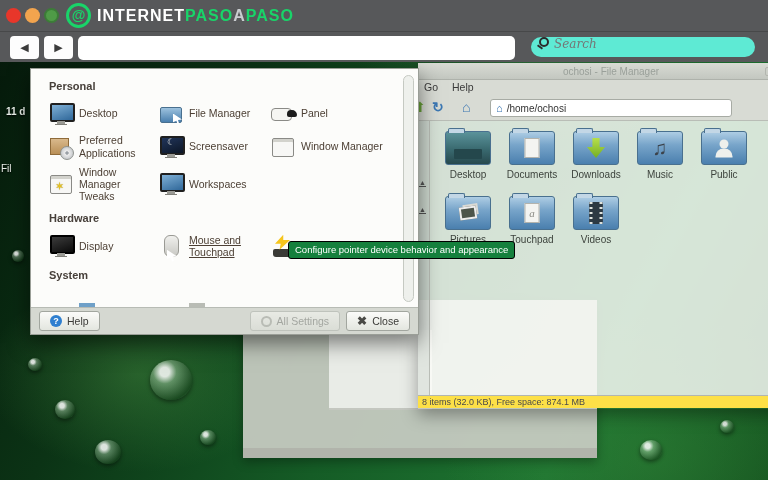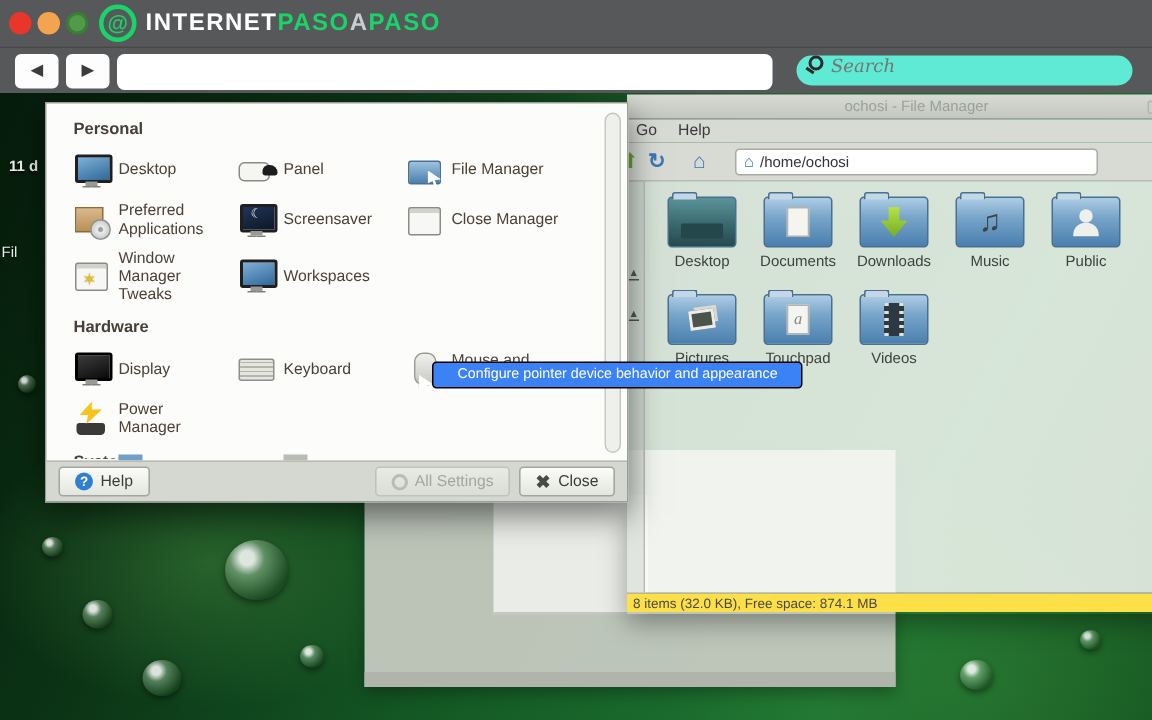--- a/index.html
+++ b/index.html
@@ -156,22 +156,22 @@
   .I-bolt::before { content:""; position:absolute; left:4px; top:0; width:15px; height:15px;
     background:#f6c51d; clip-path:polygon(55% 0,0 60%,38% 60%,30% 100%,100% 35%,55% 35%); z-index:1; }
   .I-bolt::after { content:""; position:absolute; left:2px; bottom:0; width:19px; height:8px;
     background:#3a3a36; border-radius:2px 2px 3px 3px; }
   .I-drive::before { content:""; position:absolute; left:4px; top:0; width:15px; height:20px;
     background:linear-gradient(#dddcd6,#b6b6ae); border:1px solid #8f8f89; border-radius:3px; }
   .I-drive::after { content:"▲"; position:absolute; left:9px; top:4px; font-size:6px; color:#66665f;
     border-bottom:1px solid #66665f; line-height:7px; }
 
   
-  .tooltip { position:absolute; left:288px; top:241px; z-index:50; background:#3b82f6; color:#fff;
-    font-size:9.5px; padding:2px 16px 3px; border-radius:3px; border:1px solid #000; white-space:nowrap; }
+  .tooltip { position:absolute; left:288px; top:241px; z-index:50; background:#15803d; color:#fff;
+    font-size:9.5px; padding:2px 6px 3px; border-radius:3px; border:1px solid #000; white-space:nowrap; }
 </style>
 </head>
 <body>
 
 <div class="wallpaper">
   <div class="drop" style="left:150px;top:360px;width:42px;height:40px;"></div>
   <div class="drop" style="left:55px;top:400px;width:20px;height:19px;"></div>
   <div class="drop" style="left:95px;top:440px;width:26px;height:24px;"></div>
   <div class="drop" style="left:28px;top:358px;width:14px;height:13px;"></div>
   <div class="drop" style="left:200px;top:430px;width:16px;height:15px;"></div>
@@ -273,63 +273,59 @@
 <div class="sw">
   <div class="sw-content">
     <div class="sw-grid">
       <div class="sw-section">Personal</div>
 
       <div class="sw-item">
         <span class="icon I-mon"></span>
         <span class="sw-label">Desktop</span>
       </div>
       <div class="sw-item">
+        <span class="icon I-folder"></span>
+        <span class="sw-label">File Manager</span>
+      </div>
+
+      <div class="sw-item">
         <span class="icon I-panel"></span>
         <span class="sw-label">Panel</span>
-      </div>
-
-      <div class="sw-item">
-        <span class="icon I-folder"></span>
-        <span class="sw-label">File Manager</span>
       </div>
       <div class="sw-item">
         <span class="icon I-box"></span>
         <span class="sw-label">Preferred Applications</span>
       </div>
       <div class="sw-item">
         <span class="icon I-mon I-ss">
             <i class="I-moon">☾</i>
           </span>
         <span class="sw-label">Screensaver</span>
       </div>
 
       <div class="sw-item">
         <span class="icon I-win"></span>
-        <span class="sw-label">Close Manager</span>
+        <span class="sw-label">Window Manager</span>
       </div>
       <div class="sw-item">
         <span class="icon I-win">
             <i class="I-wand">✶</i>
           </span>
         <span class="sw-label">Window Manager Tweaks</span>
       </div>
       <div class="sw-item">
         <span class="icon I-mon"></span>
         <span class="sw-label">Workspaces</span>
       </div>
 
       <div class="sw-section">Hardware</div>
 
       <div class="sw-item">
         <span class="icon I-mon I-display"></span>
         <span class="sw-label">Display</span>
-      </div>
-      <div class="sw-item">
-        <span class="icon I-kbd"></span>
-        <span class="sw-label">Keyboard</span>
       </div>
       <div class="sw-item hovered">
         <span class="icon I-mouse">
             <span class="cursor-hand"></span>
           </span>
         <span class="sw-label" style="max-width:70px;">Mouse and Touchpad</span>
       </div>
 
       <div class="sw-item">
         <span class="icon I-bolt"></span>

